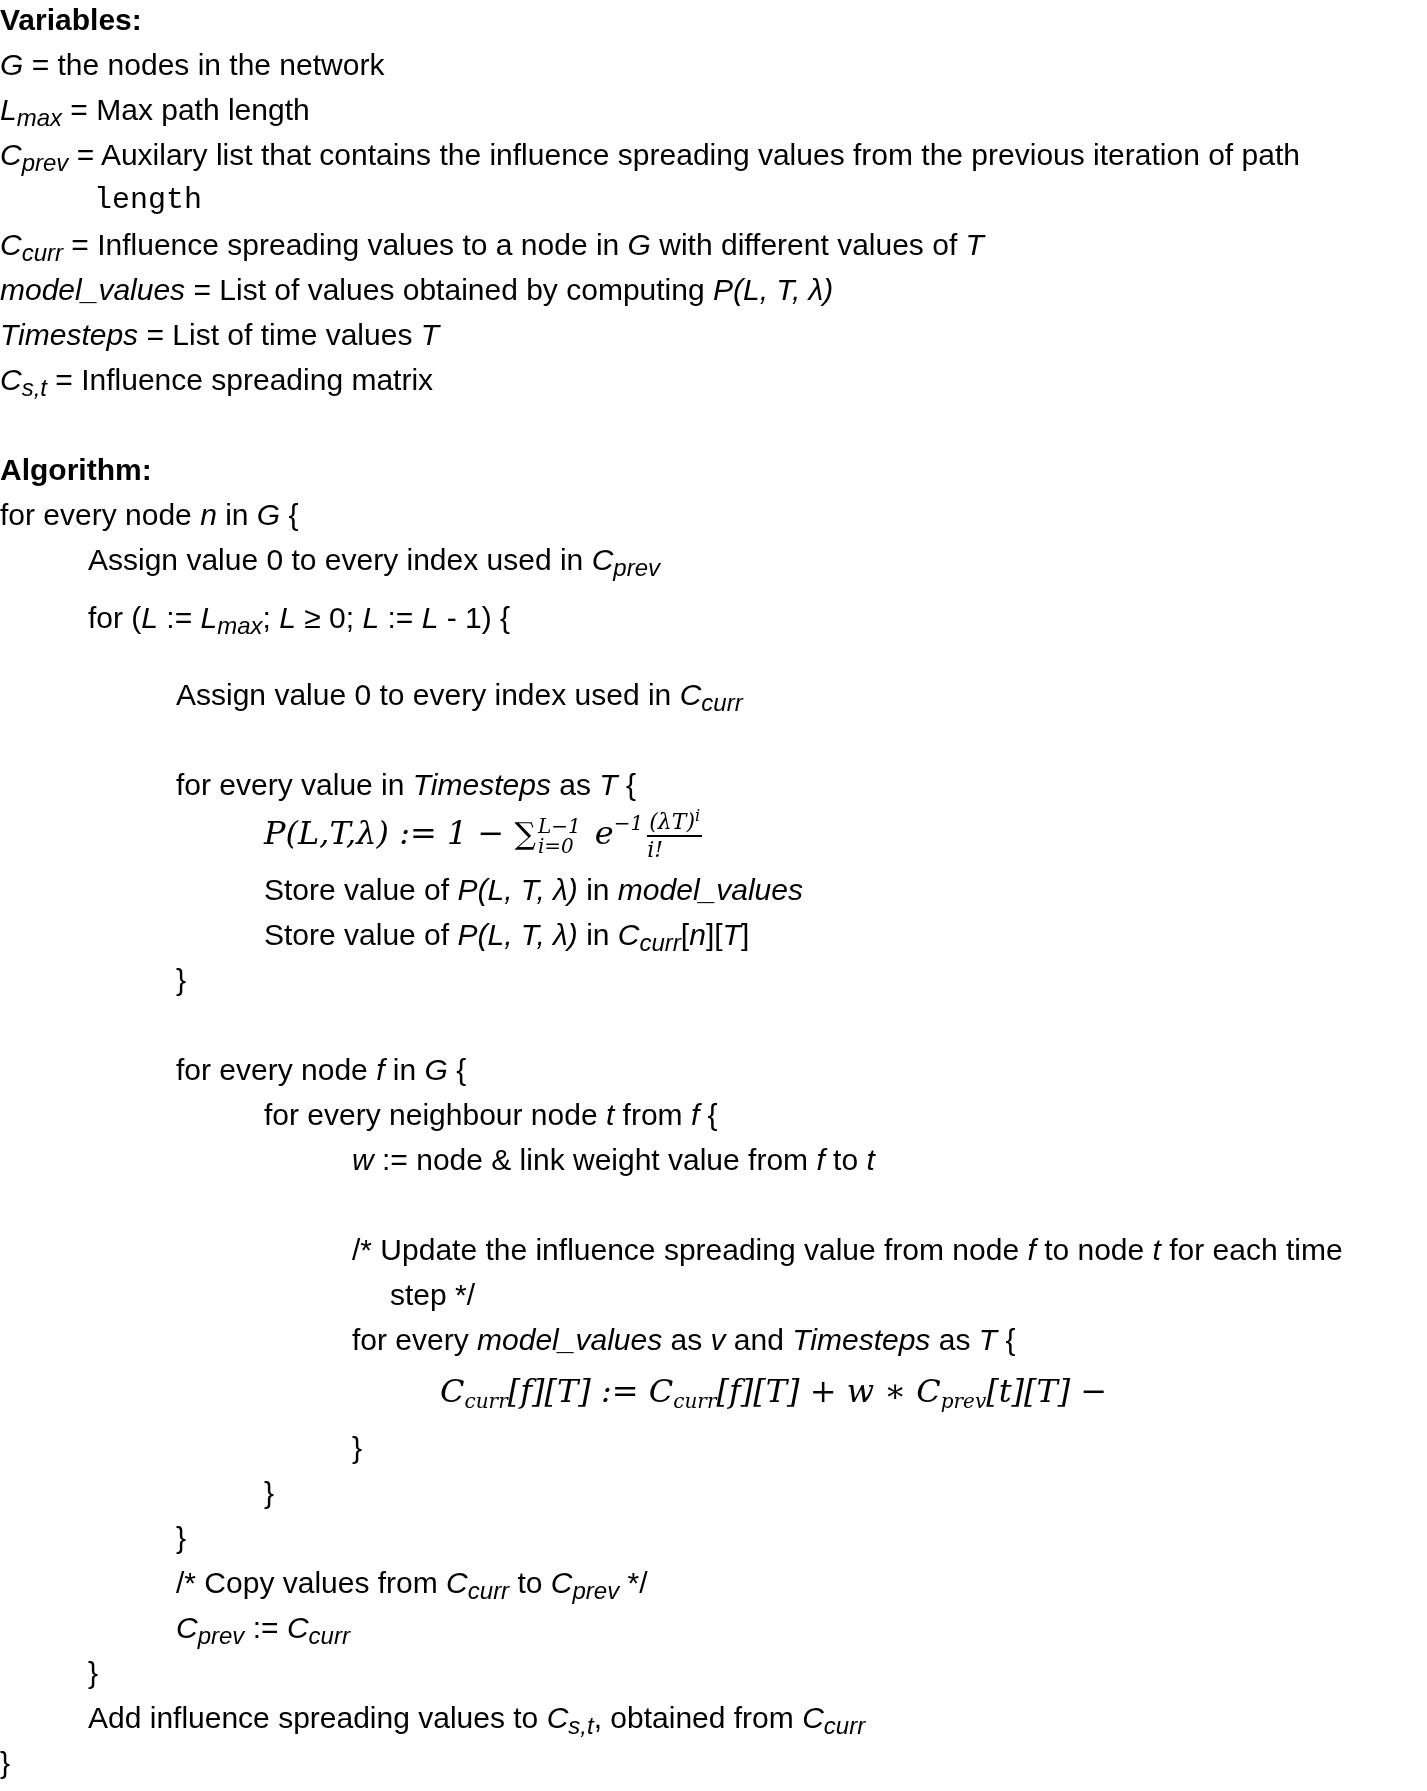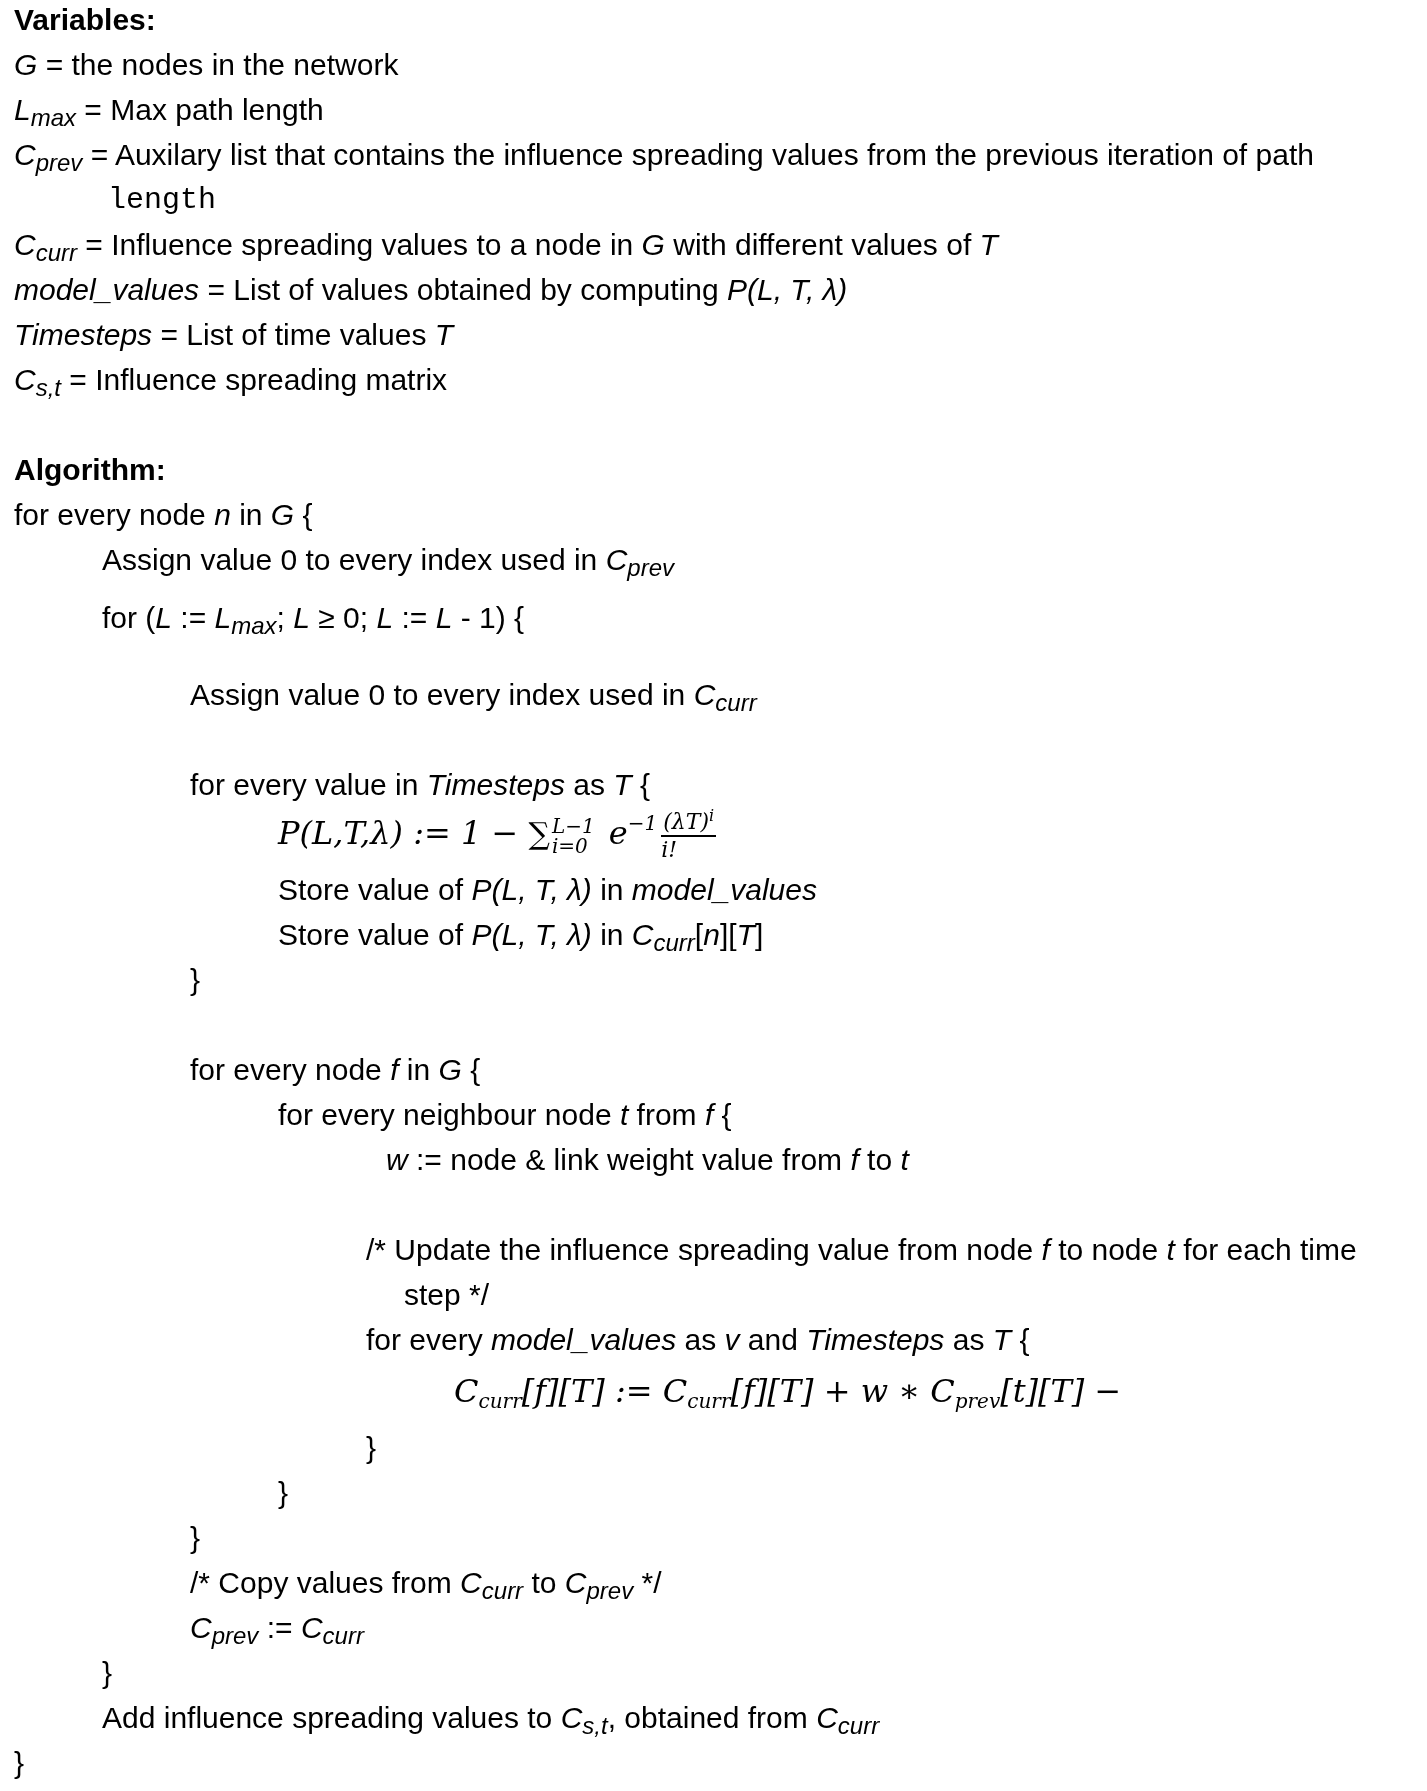--- a/index.html
+++ b/index.html
@@ -1,18 +1,18 @@
 <!DOCTYPE html>
 <html><head>
 <meta charset="utf-8">
 <style>
   html,body{margin:0;padding:0;background:#ffffff;}
   body{width:1427px;height:1791px;position:relative;overflow:hidden;color:#000;
        font-family:"Liberation Sans",sans-serif;}
-  .ln{position:absolute;left:0;white-space:nowrap;font-size:30px;line-height:36px;padding-left:14px;}
+  .ln{position:absolute;left:0;white-space:nowrap;font-size:30px;line-height:36px;}
   .b{font-weight:bold;}
   i,.it{font-style:italic;}
   sub{font-size:24px;font-style:italic;vertical-align:-6px;line-height:0;}
   .math{font-family:"DejaVu Serif","Liberation Serif",serif;font-style:italic;font-size:32px;}
   .math .up{font-style:normal;}
   .math sub,.math sup{font-size:20px;line-height:0;font-style:italic;}
   .math sup{vertical-align:14px;}
   .math sub{vertical-align:-6px;}
   .sumlim{display:inline-block;vertical-align:middle;font-size:20px;line-height:20px;margin:0 4px 0 2px;}
   .sumlim span{display:block;}
@@ -92,21 +92,21 @@
 <div class="ln" style="top:962px;left:176px;">}</div>
 
 <div class="ln" style="top:1052px;left:176px;">
   <span>for every node </span><i>f</i><span> in </span><i>G</i><span> {</span>
 </div>
 
 <div class="ln" style="top:1097px;left:264px;">
   <span>for every neighbour node </span><i>t</i><span> from </span><i>f</i><span> {</span>
 </div>
 
-<div class="ln" style="top:1142px;left:352px;margin-left:20px;">
+<div class="ln" style="top:1142px;left:352px;">
   <i>w</i><span> := node &amp; link weight value from </span><i>f</i><span> to </span><i>t</i>
 </div>
 
 <div class="ln" style="top:1232px;left:352px;">
   <span>/* Update the influence spreading value from node </span><i>f</i><span> to node </span><i>t</i><span> for each time</span>
 </div>
 <div class="ln" style="top:1277px;left:390px;">step */</div>
 
 <div class="ln" style="top:1322px;left:352px;">
   <span>for every </span><i>model_values</i><span> as </span><i>v</i><span> and </span><i>Timesteps</i><span> as </span><i>T</i><span> {</span>

